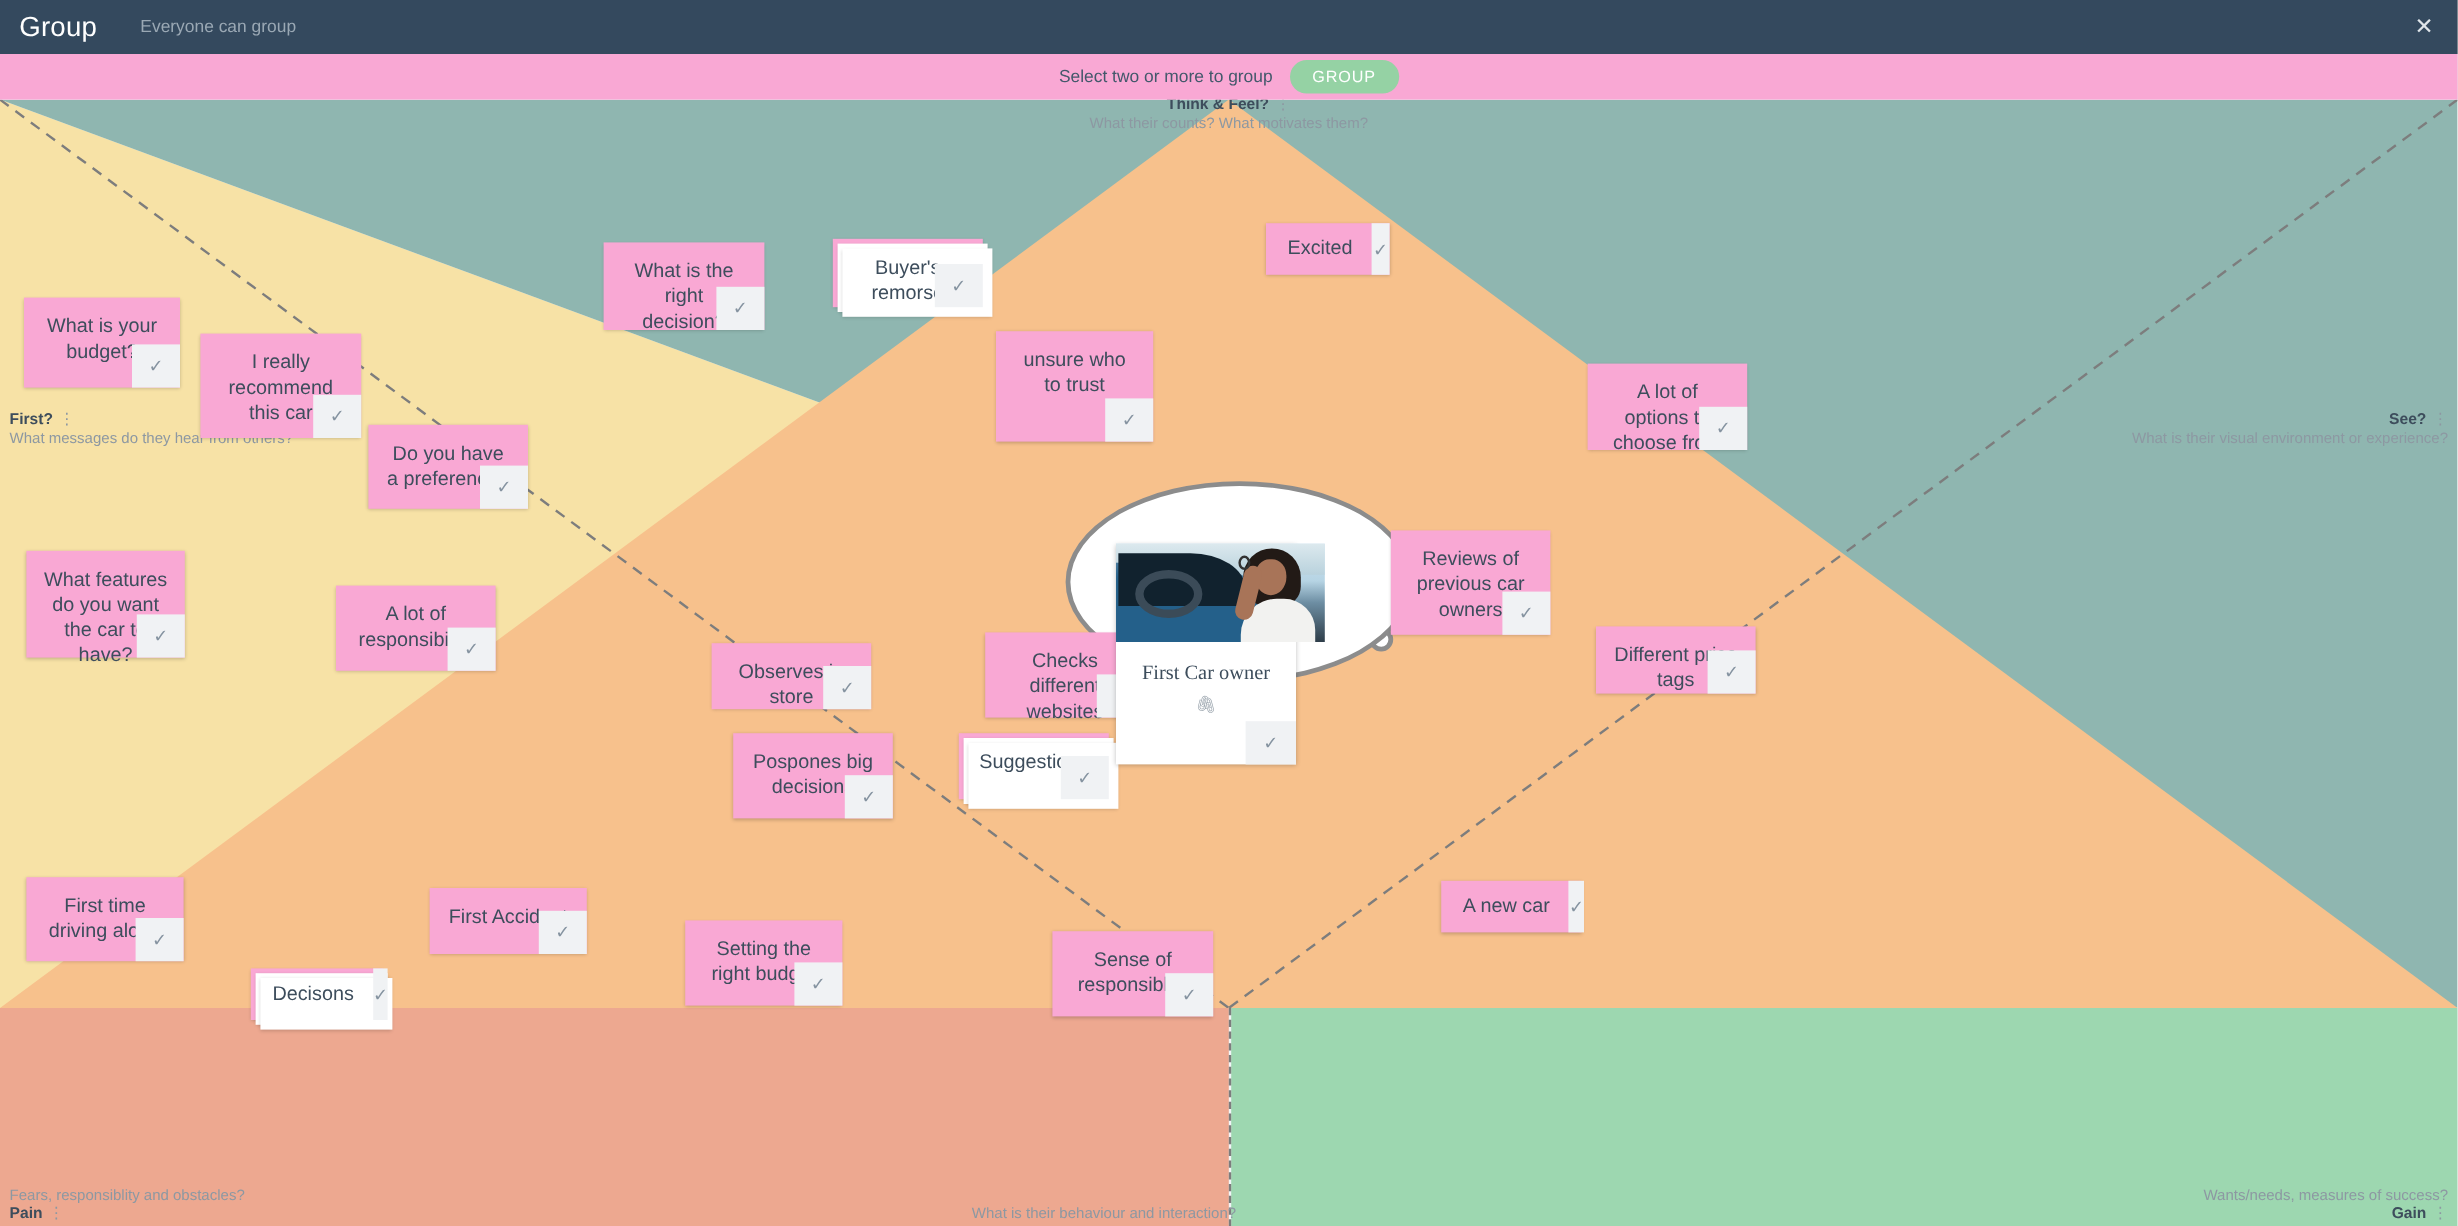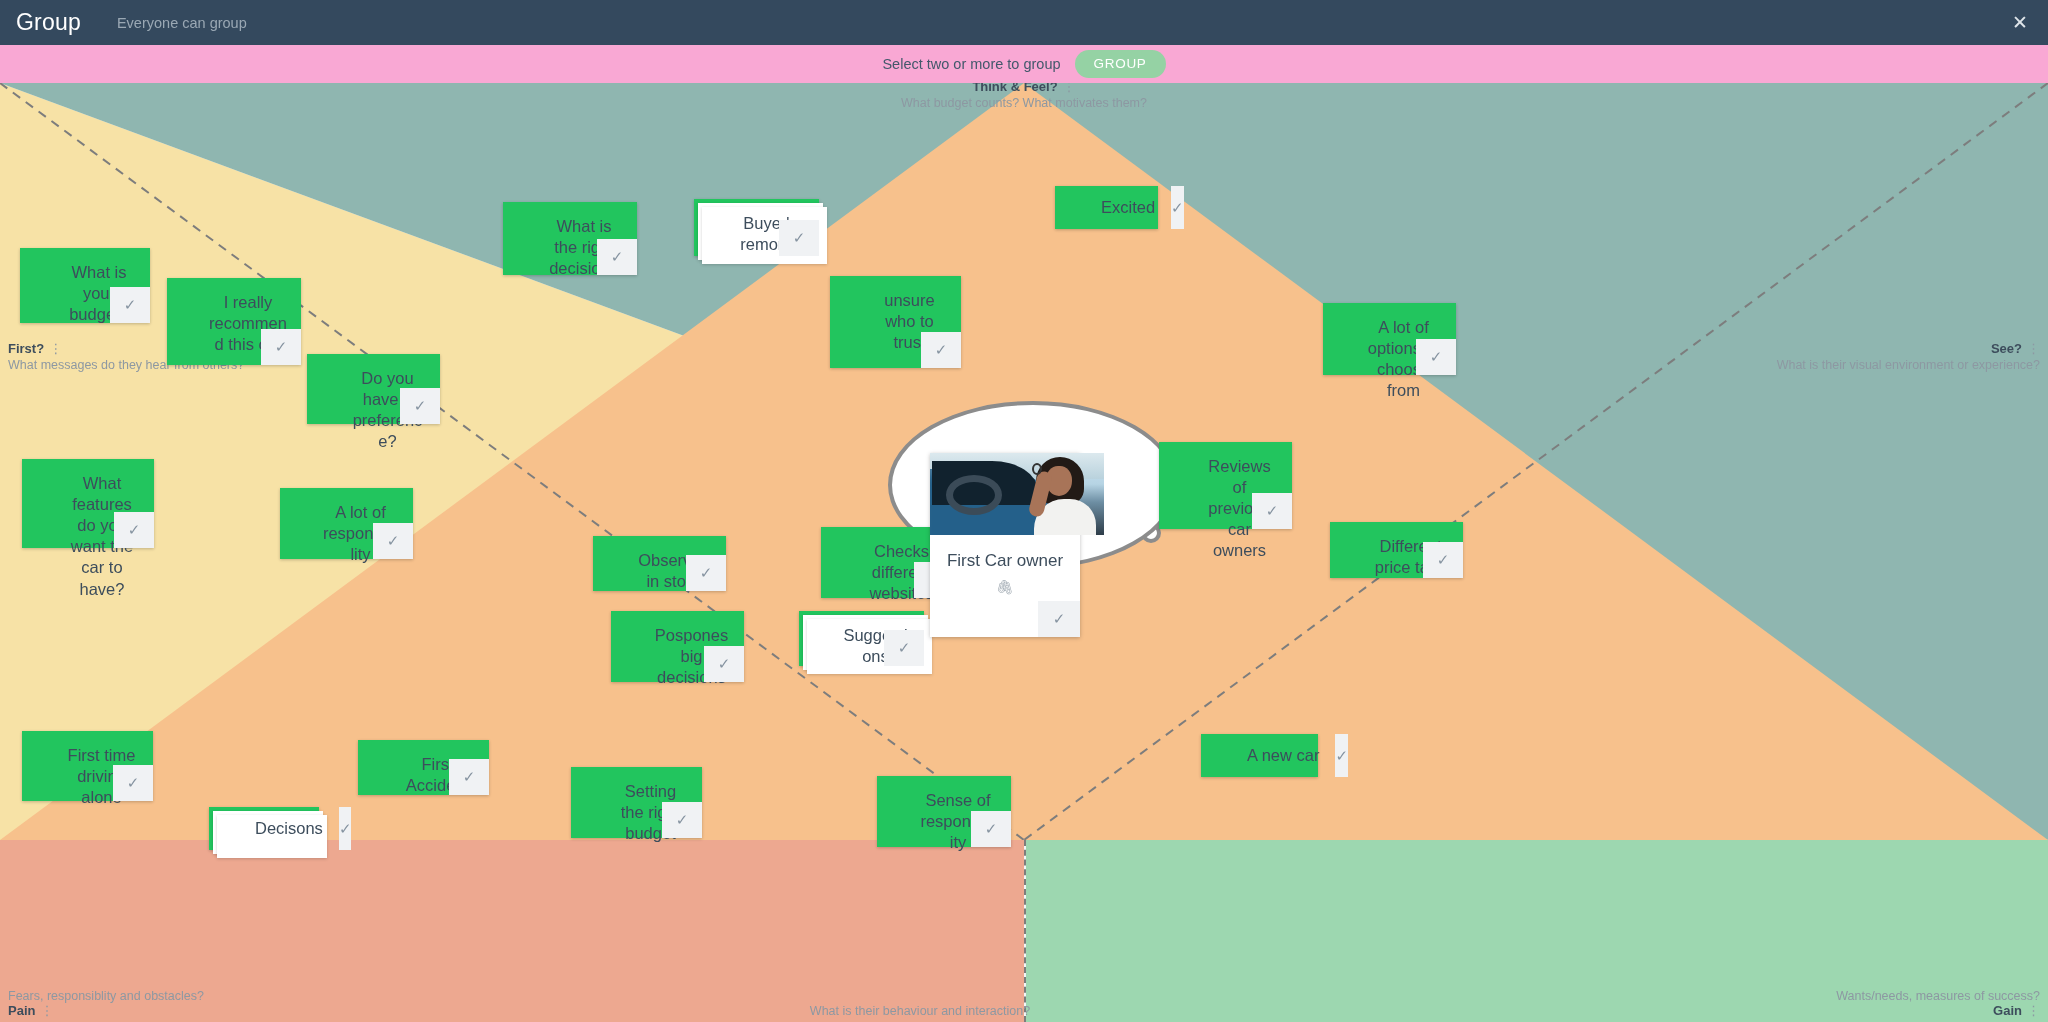--- a/index.html
+++ b/index.html
@@ -114,25 +114,24 @@
   #label-think { left: 0; top: -4px; width: 2048px; text-align: center; }
   #label-hear  { left: 8px; top: 258px; text-align: left; }
   #label-see   { right: 8px; top: 258px; text-align: right; }
   #label-saydo { left: 0; bottom: 4px; width: 1840px; text-align: center; }
   #label-pain  { left: 8px; bottom: 4px; text-align: left; }
   #label-gain  { right: 8px; bottom: 4px; text-align: right; }
 
   
   .card {
     position: absolute;
-    background: #22c55e;
+    background: #f9a8d4;
     box-shadow: 0 1px 3px rgba(0,0,0,.22);
     z-index: 40;
     cursor: pointer;
-    padding-left: 28px;
   }
   .card .card-text {
     display: block;
     padding: 14px 14px 4px;
     font-size: 16.5px; line-height: 1.28;
     color: #3d4d5c; text-align: center;
     word-wrap: break-word;
   }
   .card .check {
     position: absolute; right: 0; bottom: 0;
@@ -183,20 +182,21 @@
   #tail-l1 { left: 916px; top: 368px; width: 38px; height: 38px; }
   #tail-r1 { left: 1130px; top: 372px; width: 52px; height: 52px; }
   #tail-r2 { left: 1141px; top: 440px; width: 20px; height: 20px; }
 
   #persona-card {
     position: absolute; z-index: 60;
     left: 930px; top: 370px;
     width: 150px; height: 184px;
     background: #ffffff;
     box-shadow: 0 1px 4px rgba(0,0,0,.25);
+    font-family: Liberation Serif, serif;
   }
   #persona-photo {
     width: 174px; height: 82px; display: block; overflow: hidden;
     position: relative;
     background: linear-gradient(#cfe4ef 0%, #b6d4e4 38%, #6d8ea3 60%, #2e3d49 100%);
   }
   #persona-photo .sky {
     position: absolute; left: 0; top: 0; width: 100%; height: 26px;
     background: linear-gradient(#dce9ee, #b9d2dd);
   }
@@ -275,21 +275,21 @@
     <line x1="0" y1="0" x2="1024" y2="757" stroke="#7d7d7d" stroke-width="2" stroke-dasharray="9 7"></line>
     <line x1="2048" y1="0" x2="1024" y2="757" stroke="#7d7d7d" stroke-width="2" stroke-dasharray="9 7"></line>
   </svg>
 
   <div id="strip-pain"></div>
   <div id="strip-gain"></div>
   <div id="strip-divider"></div>
 
   <div class="quad-label" id="label-think">
     <div class="quad-title"><span>Think &amp; Feel?</span><span class="dots">⋮</span></div>
-    <div class="quad-sub">What budget counts? What motivates them?</div>
+    <div class="quad-sub">What their counts? What motivates them?</div>
   </div>
 
   <div class="quad-label" id="label-hear">
     <div class="quad-title"><span>First?</span><span class="dots">⋮</span></div>
     <div class="quad-sub">What messages do they hear from others?</div>
   </div>
 
   <div class="quad-label" id="label-see">
     <div class="quad-title"><span>See?</span><span class="dots">⋮</span></div>
     <div class="quad-sub">What is their visual environment or experience?</div>

